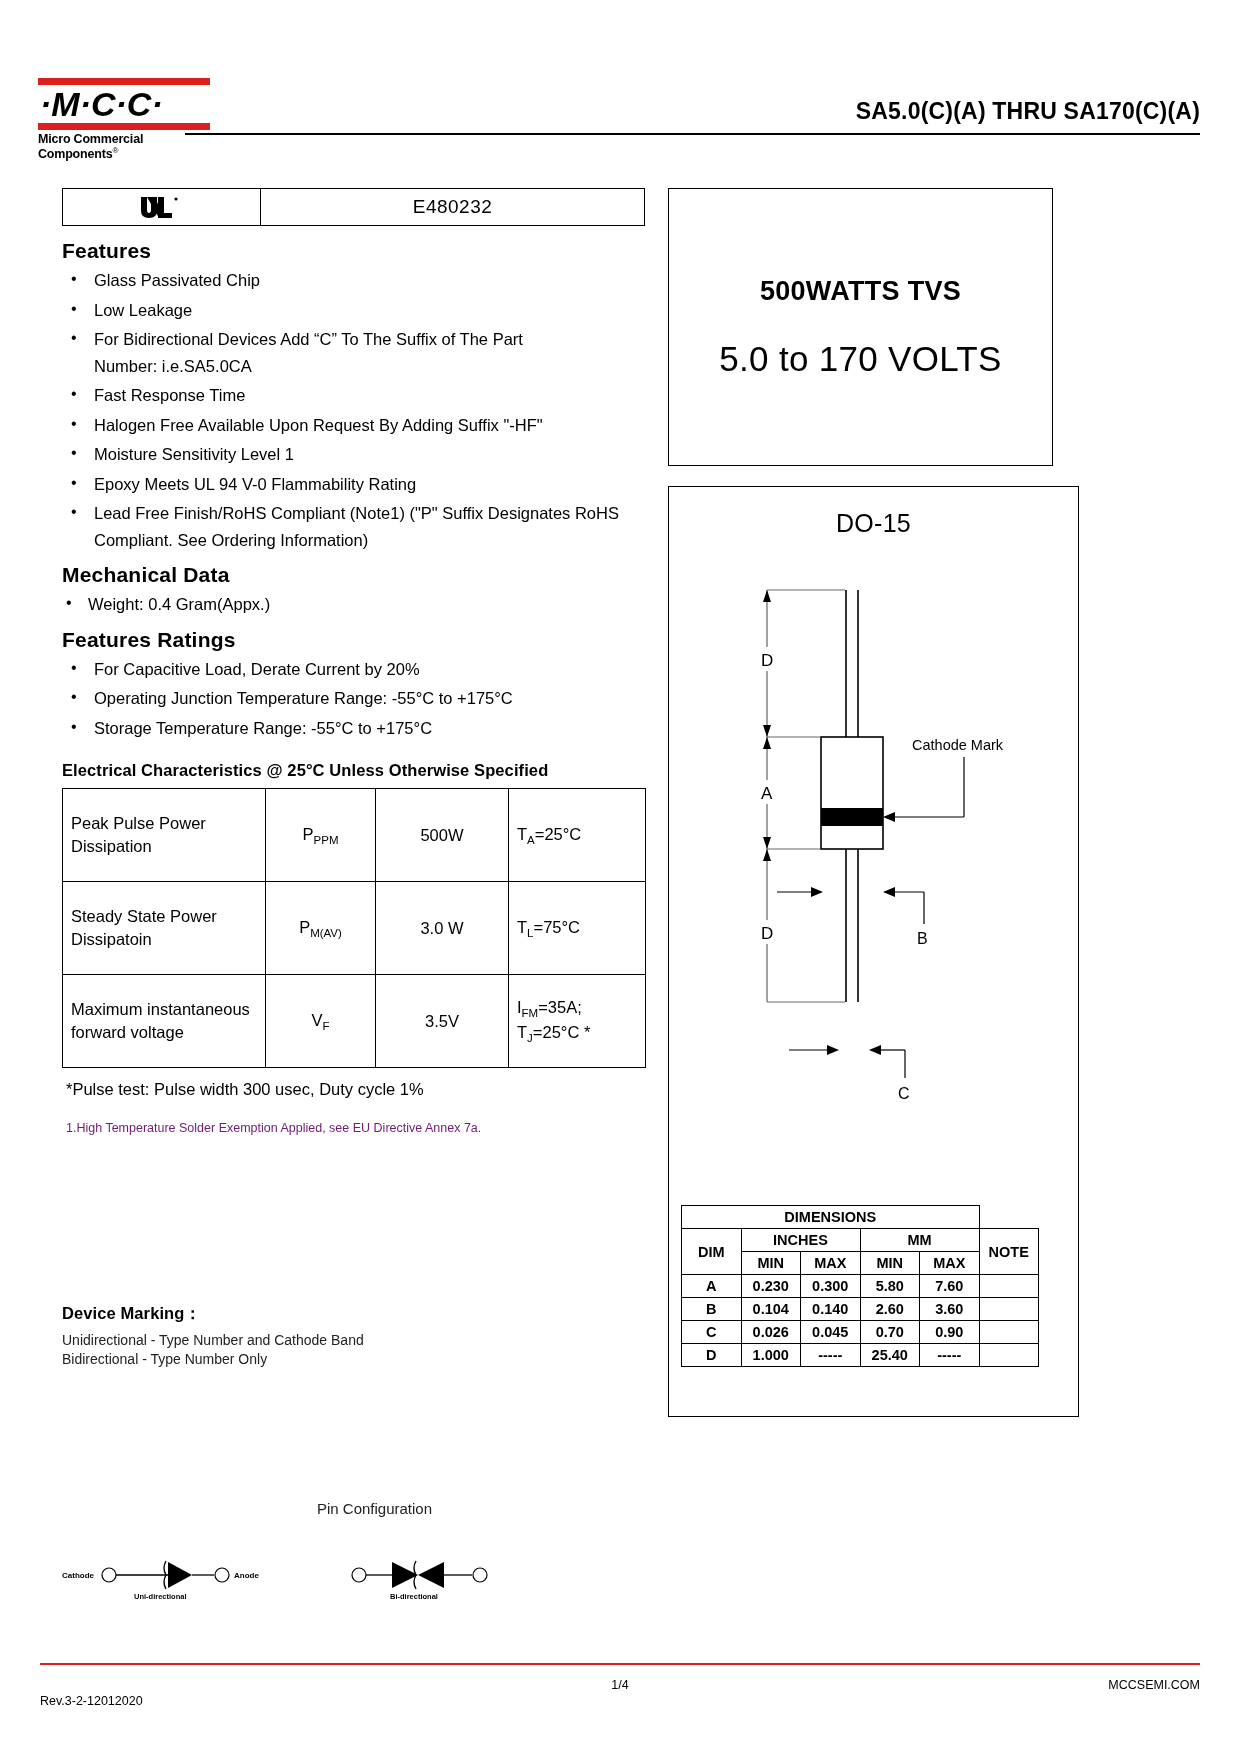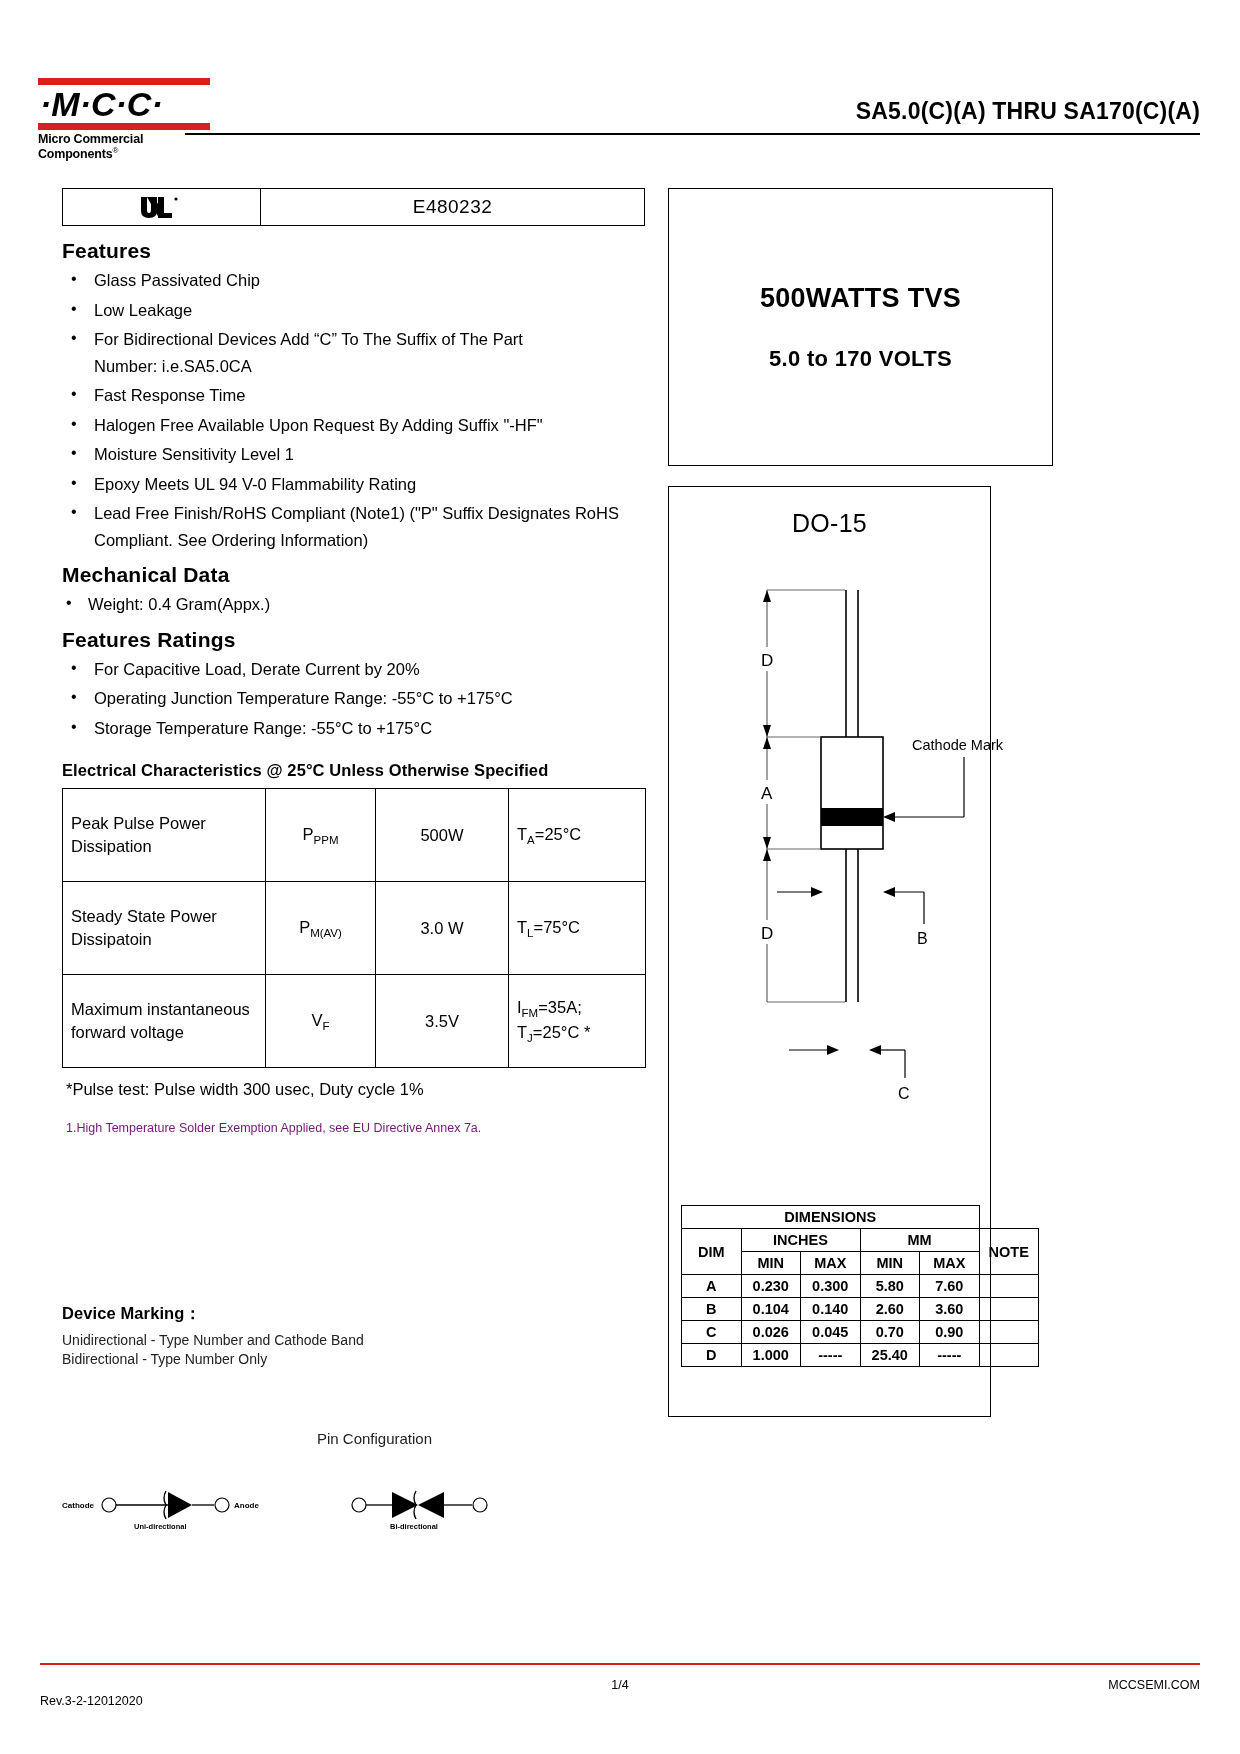--- a/index.html
+++ b/index.html
@@ -64,33 +64,33 @@
 
   p.pulse { font-size:16.5px; margin:12px 0 0 4px; }
   p.note1 { font-size:12.5px; margin:22px 0 0 4px; color:#701a75; }
 
   h3.dm { font-size:16.5px; font-weight:bold; margin:0; letter-spacing:0.1px; }
   p.dmline { font-size:14px; margin:6px 0 0 0; line-height:19px; color:#222; }
 
   #device-marking { position:absolute; left:62px; top:1303px; width:585px; }
 
   
-  #pin-config { position:absolute; left:62px; top:1430px; width:585px; }
+  #pin-config { position:absolute; left:62px; top:1500px; width:585px; }
   #pin-title { text-align:center; font-size:15px; color:#222; margin-left:40px; }
   #pin-svg { margin-top:20px; }
 
   
   #right-col { position:absolute; left:668px; top:188px; width:455px; }
 
   #tvs-box { width:385px; height:278px; border:1.5px solid #000;
              display:flex; flex-direction:column; align-items:center; justify-content:center; }
   #tvs-l1 { font-size:27px; font-weight:bold; letter-spacing:0.3px; }
-  #tvs-l2 { font-size:22px; font-weight:bold; letter-spacing:0.3px; margin-top:32px; }
-
-  #pkg-box { position:absolute; left:668px; top:486px; width:323px; height:931px;
+  #tvs-l2 { font-size:35px; font-weight:normal; letter-spacing:0.3px; margin-top:32px; }
+
+  #pkg-box { position:absolute; left:668px; top:486px; width:411px; height:931px;
              border:1.5px solid #000; }
   #pkg-title { text-align:center; font-size:25px; margin-top:22px; letter-spacing:0.3px; }
 
   
   #dim-wrap { position:absolute; left:12px; top:718px; width:358px; }
   table.dtab { border-collapse:collapse; width:358px; table-layout:fixed; }
   table.dtab td, table.dtab th {
     border:1.2px solid #000; font-size:14.5px; text-align:center;
     padding:2px 0; font-weight:bold; height:23px;
   }

